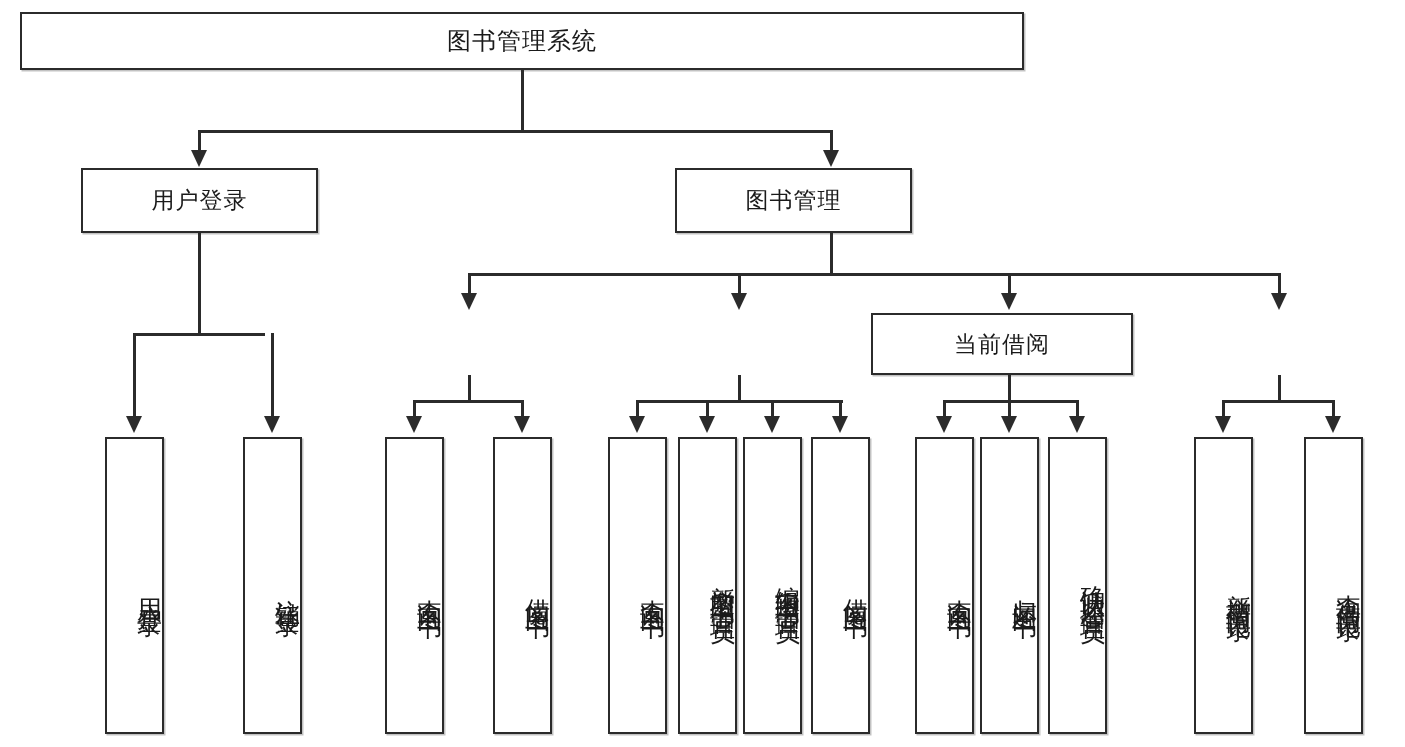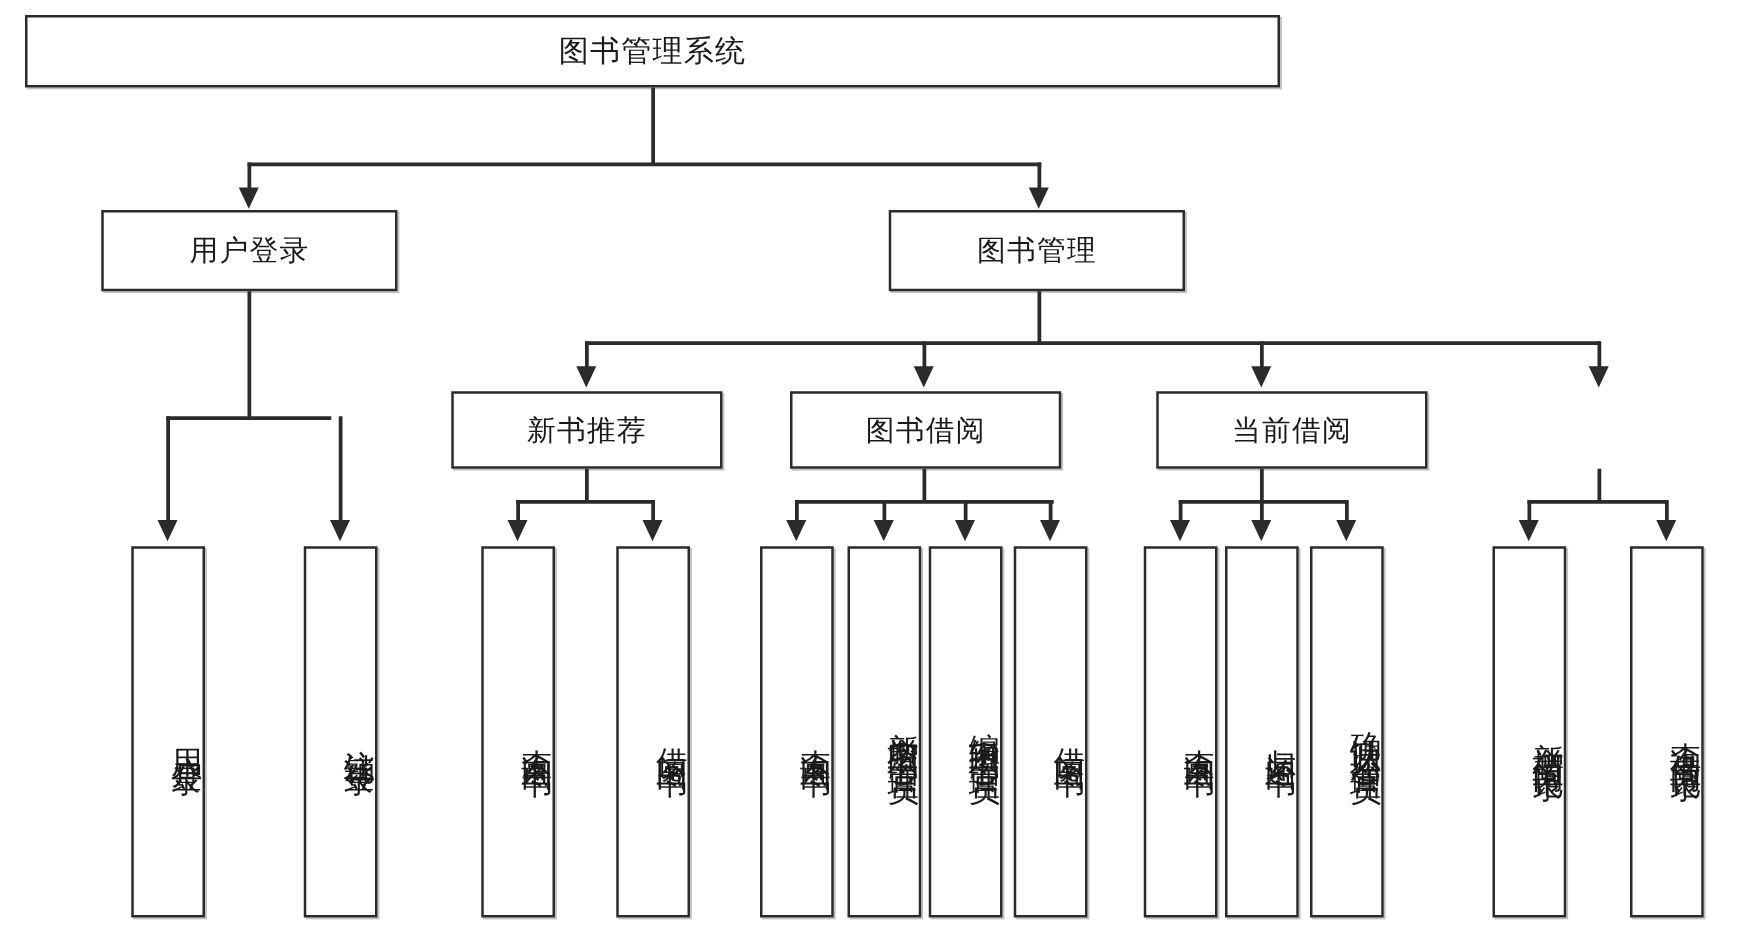--- a/index.html
+++ b/index.html
@@ -85,21 +85,21 @@
   <div class="edge edge-h" style="left:198px; top:130px; width:635px; height:2.5px;"></div>
 
   <div class="edge edge-v" style="left:198px; top:130px; width:2.5px; height:22px;"></div>
   <div class="arrow" style="left:191px; top:150px;"></div>
 
   <div class="edge edge-v" style="left:830px; top:130px; width:2.5px; height:22px;"></div>
   <div class="arrow" style="left:823px; top:150px;"></div>
 
   <div class="node node-h" style="left:81px; top:168px; width:237px; height:65px;">用户登录</div>
 
-  <div class="node node-h" style="left:711px; top:168px; width:237px; height:65px;">图书管理</div>
+  <div class="node node-h" style="left:675px; top:168px; width:237px; height:65px;">图书管理</div>
 
   <div class="edge edge-v" style="left:198px; top:233px; width:2.5px; height:102px;"></div>
   <div class="edge edge-h" style="left:133px; top:333px; width:132px; height:2.5px;"></div>
   <div class="edge edge-v" style="left:133px; top:333px; width:2.5px; height:85px;"></div>
   <div class="arrow" style="left:126px; top:416px;"></div>
   <div class="edge edge-v" style="left:271px; top:333px; width:2.5px; height:85px;"></div>
   <div class="arrow" style="left:264px; top:416px;"></div>
 
   <div class="node node-v" style="left:105px; top:437px; width:59px; height:297px;">
     <span class="vtext">用户登录</span>
@@ -116,23 +116,21 @@
 
   <div class="edge edge-v" style="left:738px; top:273px; width:2.5px; height:22px;"></div>
   <div class="arrow" style="left:731px; top:293px;"></div>
 
   <div class="edge edge-v" style="left:1008px; top:273px; width:2.5px; height:22px;"></div>
   <div class="arrow" style="left:1001px; top:293px;"></div>
 
   <div class="edge edge-v" style="left:1278px; top:273px; width:2.5px; height:22px;"></div>
   <div class="arrow" style="left:1271px; top:293px;"></div>
 
-  <div class="node node-h" style="left:361px; top:313px; width:217px; height:62px;">新书推荐</div>
-  <div class="node node-h" style="left:632px; top:313px; width:217px; height:62px;">图书借阅</div>
-  <div class="node node-h" style="left:925px; top:313px; width:217px; height:62px;">当前借阅</div>
+  <div class="node node-h" style="left:871px; top:313px; width:262px; height:62px;">当前借阅</div>
 
   <div class="edge edge-v" style="left:468px; top:375px; width:2.5px; height:27px;"></div>
   <div class="edge edge-h" style="left:413px; top:400px; width:110px; height:2.5px;"></div>
   <div class="edge edge-v" style="left:413px; top:400px; width:2.5px; height:18px;"></div>
   <div class="arrow" style="left:406px; top:416px;"></div>
   <div class="edge edge-v" style="left:521px; top:400px; width:2.5px; height:18px;"></div>
   <div class="arrow" style="left:514px; top:416px;"></div>
 
   <div class="node node-v" style="left:385px; top:437px; width:59px; height:297px;">
     <span class="vtext">查询图书</span>

